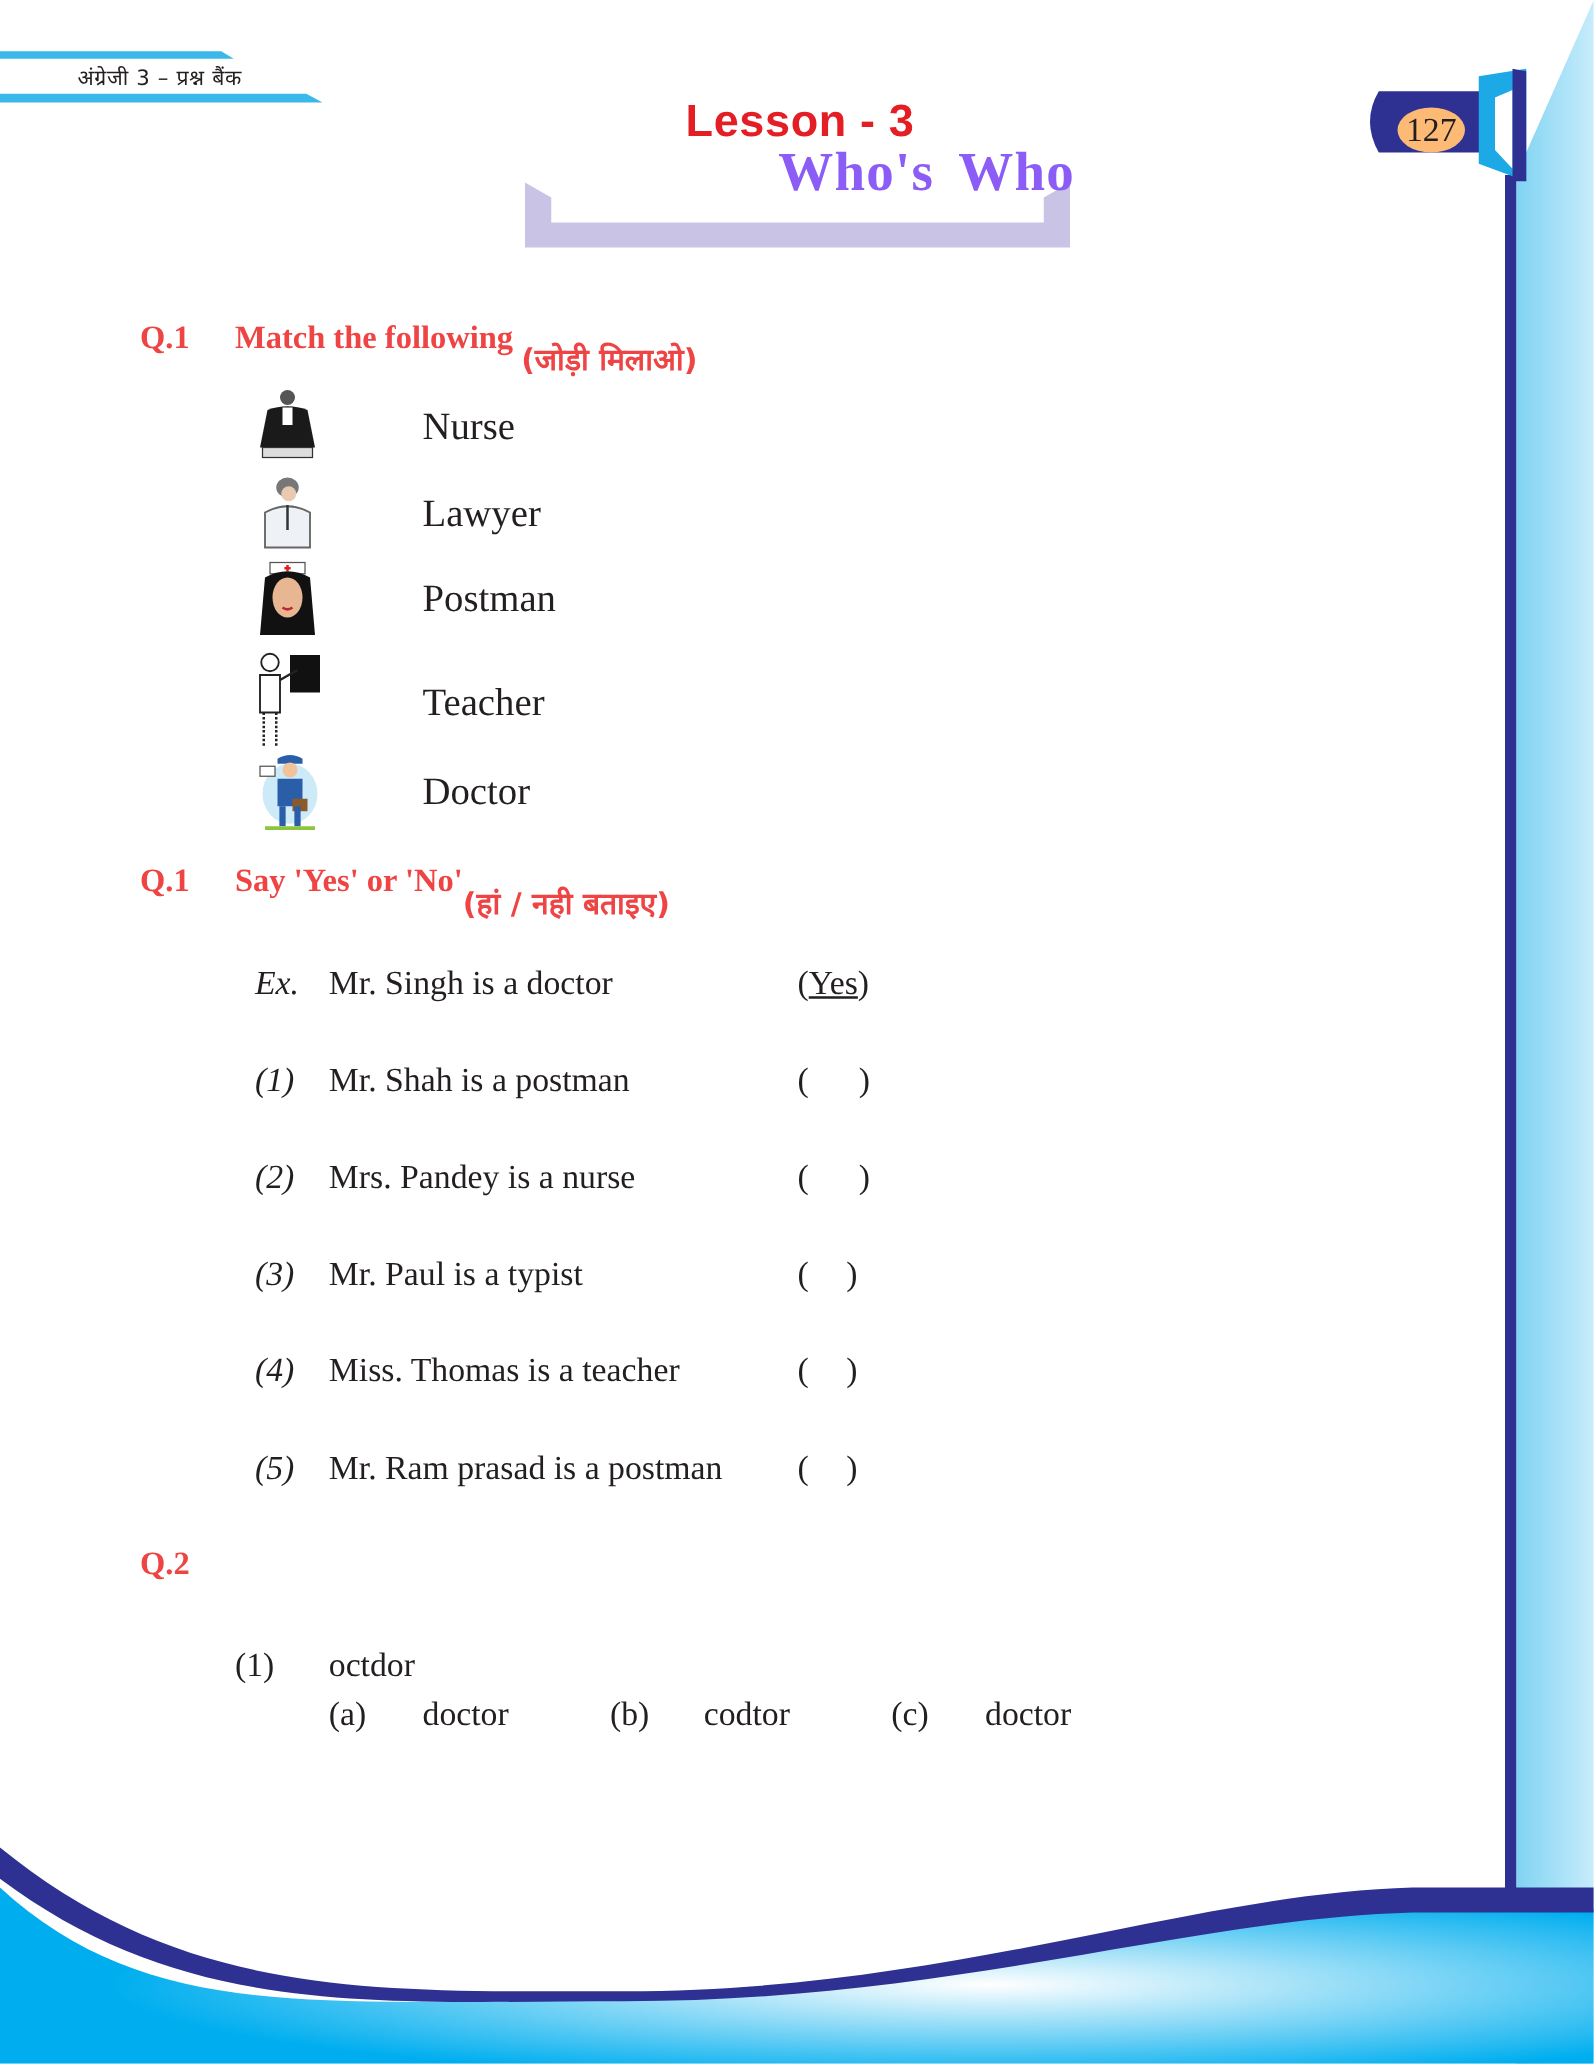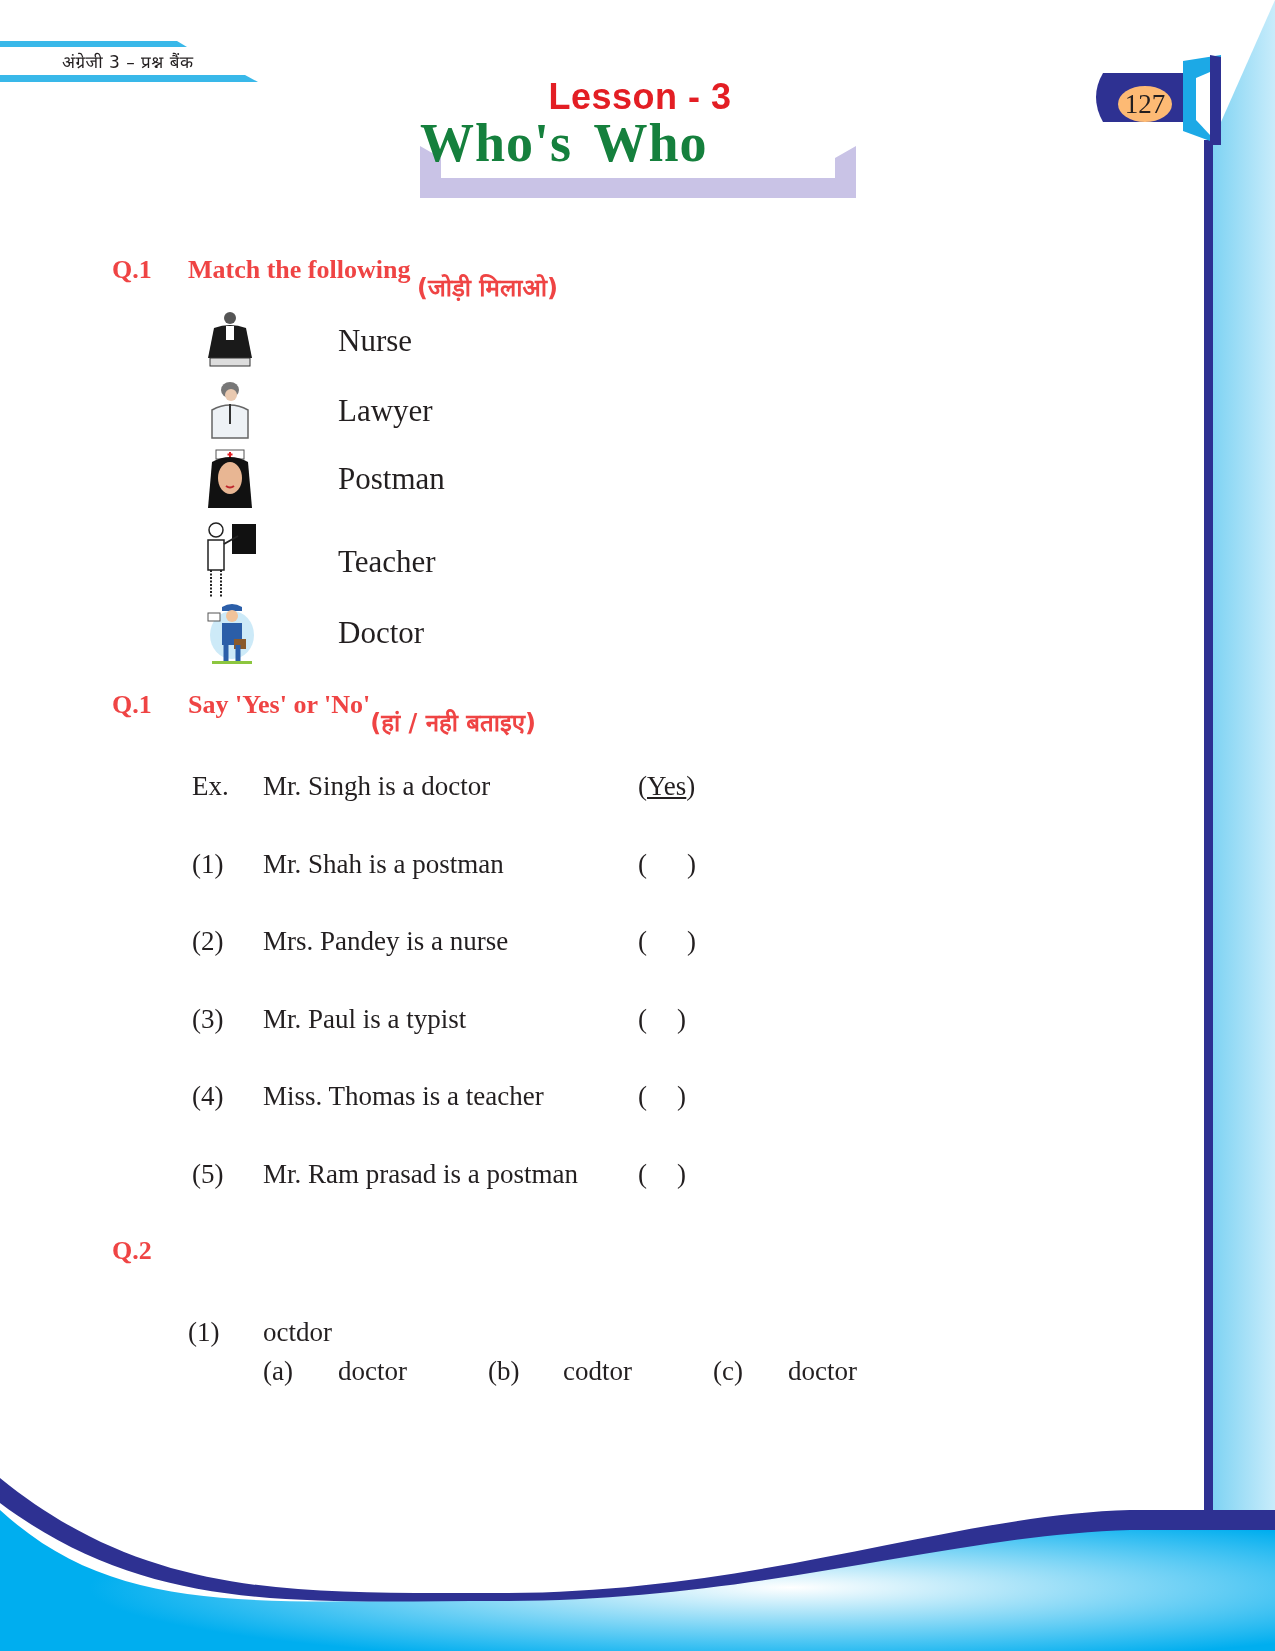--- a/index.html
+++ b/index.html
@@ -24,39 +24,39 @@
       font-family: "Liberation Serif", serif; font-size: 27px; color: #231f20;
     }
 
     
     .lesson-label {
       position: absolute; left: 420px; top: 76px; width: 440px; text-align: center;
       font-family: "Liberation Sans", "DejaVu Sans", sans-serif; font-weight: bold;
       font-size: 36px; color: #e31e24; letter-spacing: 0.5px;
     }
     .lesson-title {
-      position: absolute; left: 420px; top: 112px; width: 440px; text-align: left;
+      position: absolute; left: 420px; top: 112px; width: 440px; text-align: right;
       font-family: "Liberation Serif", "DejaVu Serif", serif; font-weight: bold;
-      font-size: 54px; color: #15803d; letter-spacing: 1px; word-spacing: 8px;
+      font-size: 44px; color: #8b5cf6; letter-spacing: 1px; word-spacing: 8px;
     }
 
     
     .q-heading {
       position: absolute; left: 112px; font-weight: bold; font-size: 26px; color: #ef4444;
       display: flex; white-space: nowrap;
     }
     .q-heading .q-num { width: 76px; }
     .q-heading .hindi { font-family: "DejaVu Sans", sans-serif; font-weight: bold; font-size: 24px; margin-top: 15px; }
 
     .match-row { position: absolute; left: 200px; display: flex; align-items: center; }
     .match-img { width: 60px; height: 62px; display: flex; align-items: center; justify-content: center; }
     .match-word { position: absolute; left: 138px; font-size: 31px; white-space: nowrap; }
 
     .yn-row { position: absolute; left: 188px; font-size: 27px; white-space: nowrap; }
-    .yn-row .yn-idx { position: absolute; left: 4px; }
+    .yn-row .yn-idx { position: absolute; left: 16px; font-style: italic; }
     .yn-row .yn-text { position: absolute; left: 75px; }
     .yn-row .yn-ans { position: absolute; left: 450px; }
     .yn-ans .u { text-decoration: underline; }
 
     .sp-row { position: absolute; font-size: 27px; white-space: nowrap; }
   </style>
 </head>
 <body>
 
 <svg class="deco-svg" viewBox="0 0 1275 1651" xmlns="http://www.w3.org/2000/svg">

